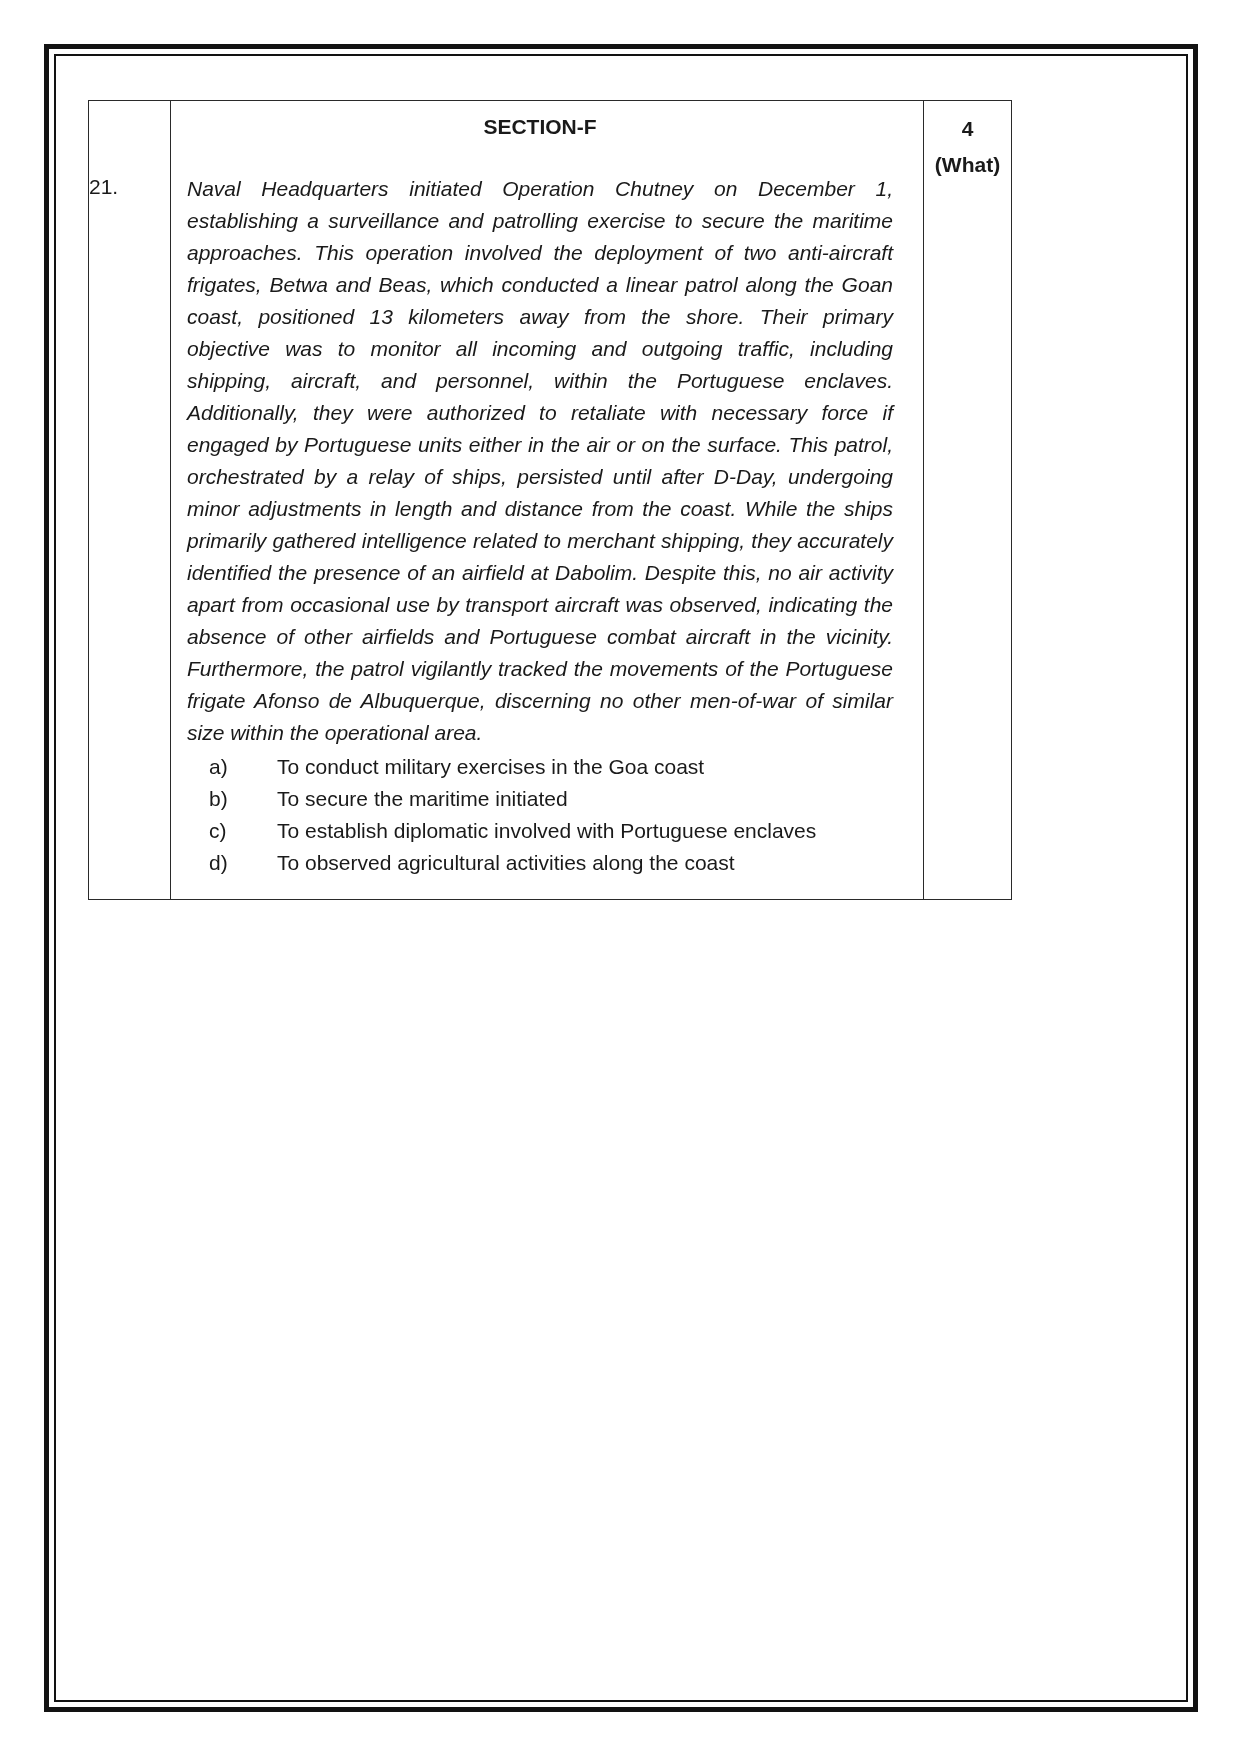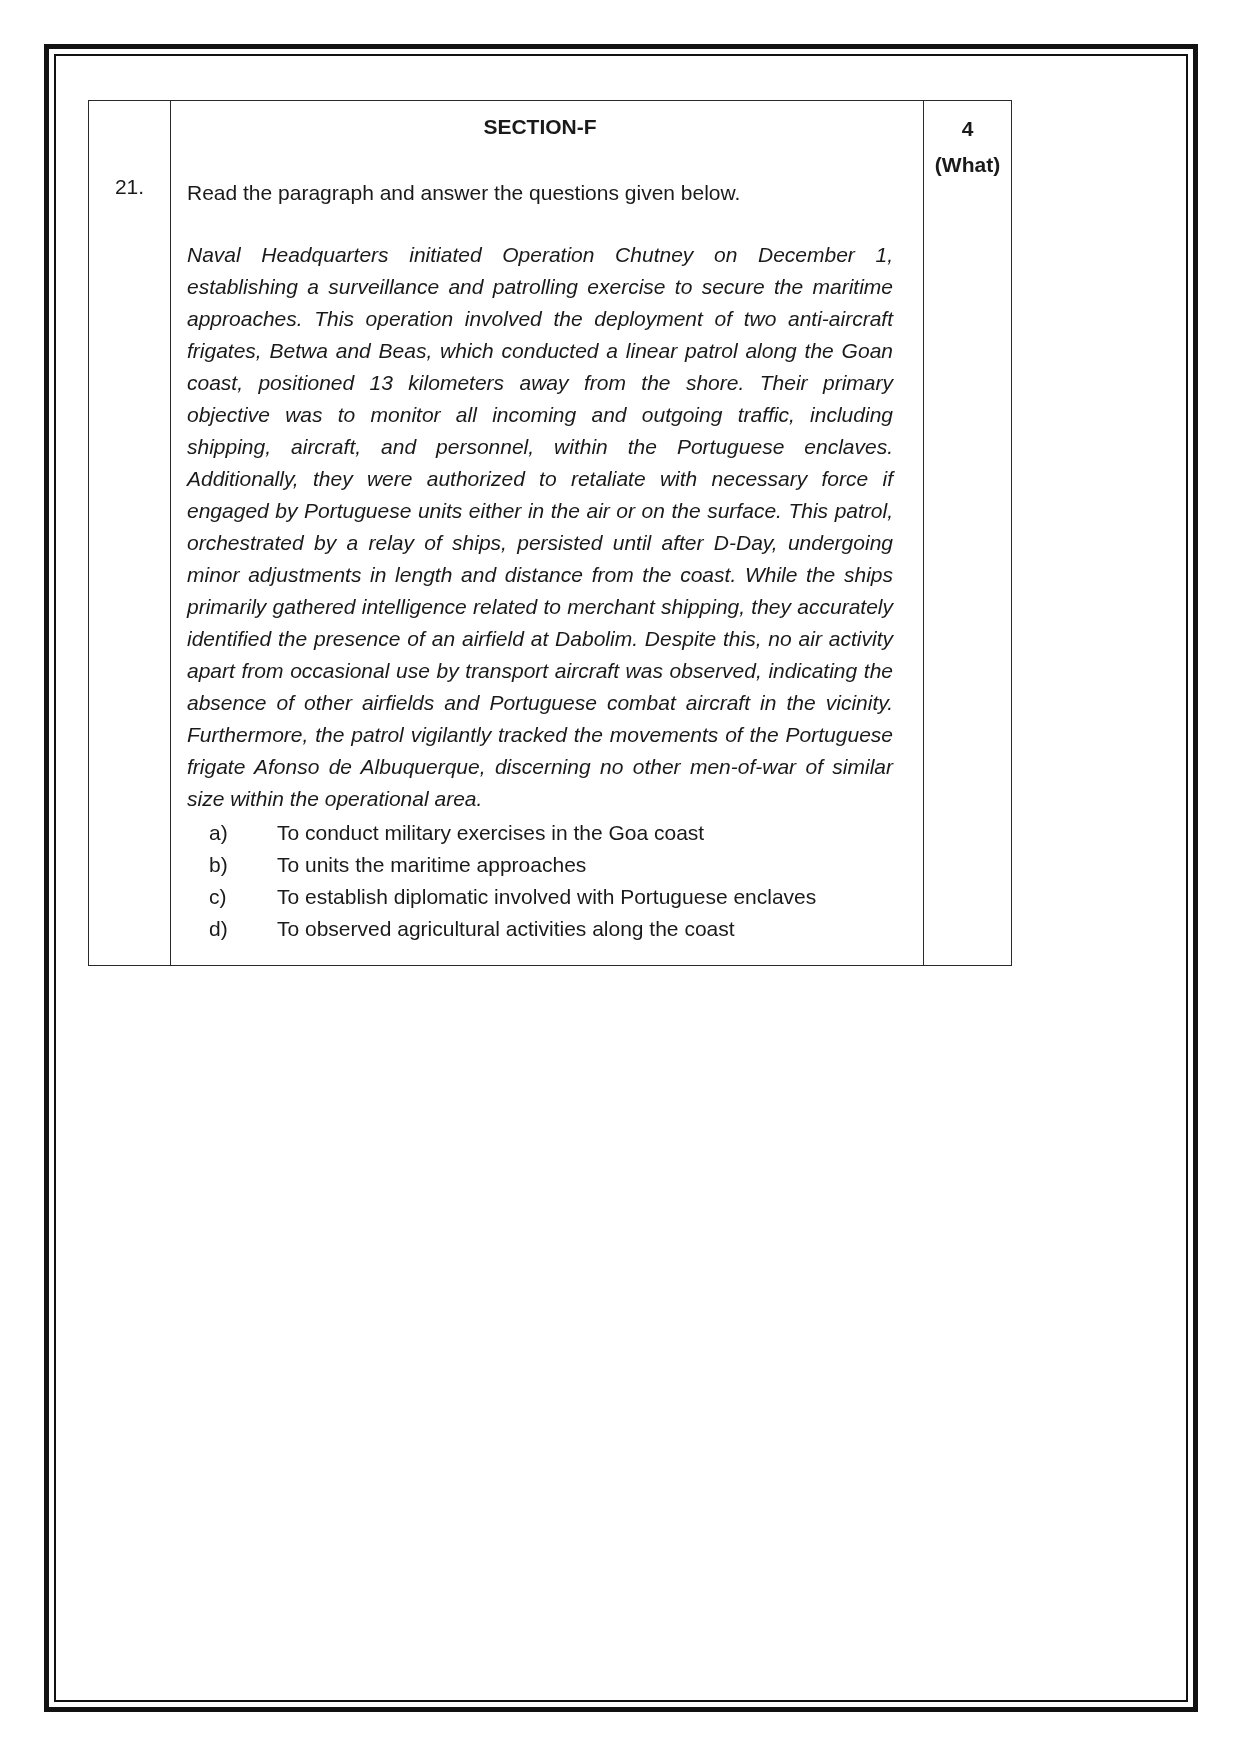--- a/index.html
+++ b/index.html
@@ -43,21 +43,21 @@
     flex-direction: row;
     border: 1.5px solid #2a2a2a;
     background: #ffffff;
   }
 
   .col-num {
     width: 82px;
     flex: 0 0 82px;
     border-right: 1.5px solid #2a2a2a;
     padding-top: 70px;
-    text-align: center;
+    text-align: left;
     font-size: 21px;
     line-height: 32px;
   }
 
   .col-content {
     flex: 1 1 auto;
     border-right: 1.5px solid #2a2a2a;
     padding: 10px 30px 20px 16px;
     font-size: 21px;
     line-height: 32px;
@@ -127,33 +127,32 @@
 
   <div class="q-table">
 
     <div class="col-num">
       <span>21.</span>
     </div>
 
     <div class="col-content">
       <div class="section-title">SECTION-F</div>
 
-      <div class="intro-line">Read the paragraph and answer the questions given below.</div>
 
       <div class="passage">Naval Headquarters initiated Operation Chutney on December 1, establishing a surveillance and patrolling exercise to secure the maritime approaches. This operation involved the deployment of two anti-aircraft frigates, Betwa and Beas, which conducted a linear patrol along the Goan coast, positioned 13 kilometers away from the shore. Their primary objective was to monitor all incoming and outgoing traffic, including shipping, aircraft, and personnel, within the Portuguese enclaves. Additionally, they were authorized to retaliate with necessary force if engaged by Portuguese units either in the air or on the surface. This patrol, orchestrated by a relay of ships, persisted until after D-Day, undergoing minor adjustments in length and distance from the coast. While the ships primarily gathered intelligence related to merchant shipping, they accurately identified the presence of an airfield at Dabolim. Despite this, no air activity apart from occasional use by transport aircraft was observed, indicating the absence of other airfields and Portuguese combat aircraft in the vicinity. Furthermore, the patrol vigilantly tracked the movements of the Portuguese frigate Afonso de Albuquerque, discerning no other men-of-war of similar size within the operational area.</div>
 
 
       <div class="options">
         <div class="option-row">
           <span class="option-letter">a)</span>
           <span class="option-text">To conduct military exercises in the Goa coast</span>
         </div>
         <div class="option-row">
           <span class="option-letter">b)</span>
-          <span class="option-text">To units the maritime approaches</span>
+          <span class="option-text">To secure the maritime initiated</span>
         </div>
         <div class="option-row">
           <span class="option-letter">c)</span>
           <span class="option-text">To establish diplomatic involved with Portuguese enclaves</span>
         </div>
         <div class="option-row">
           <span class="option-letter">d)</span>
           <span class="option-text">To observed agricultural activities along the coast</span>
         </div>
       </div>

